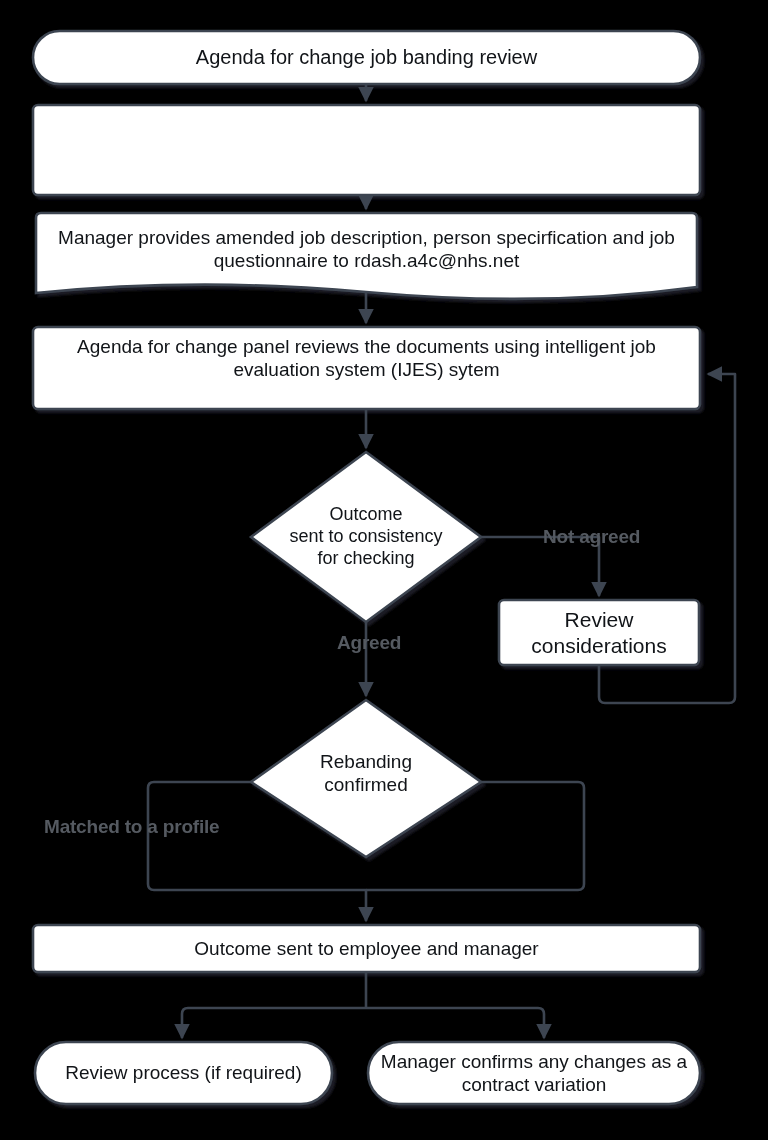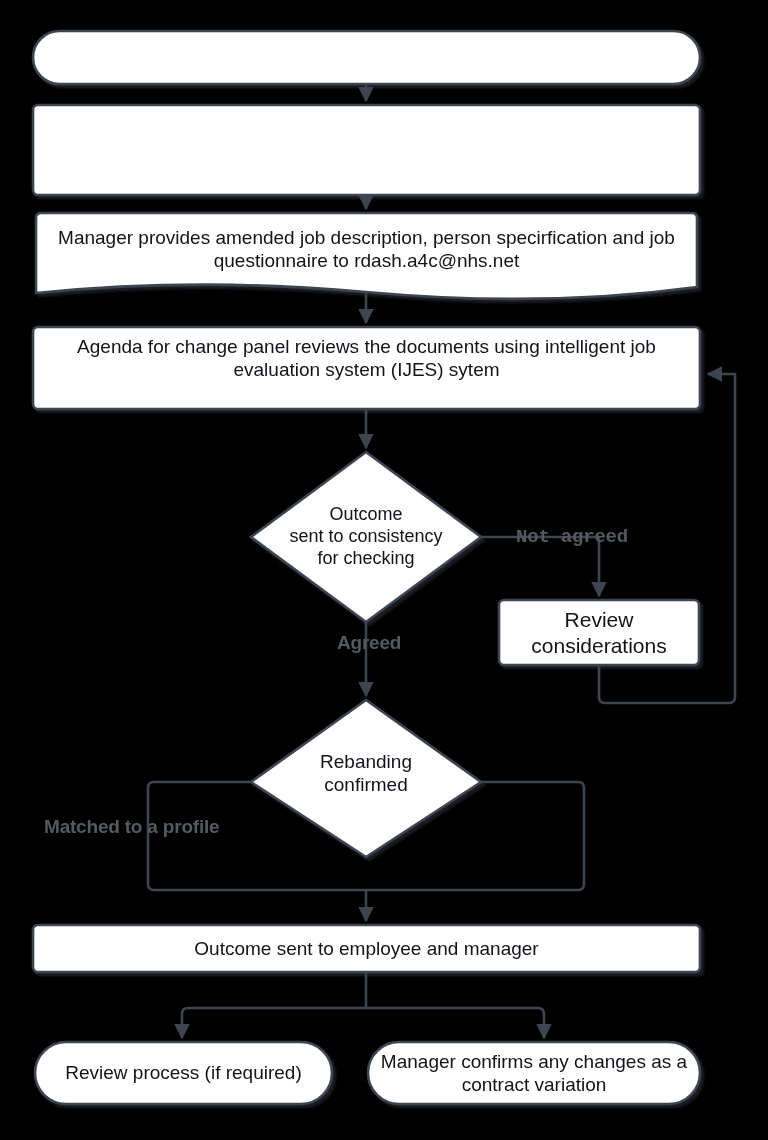--- a/index.html
+++ b/index.html
@@ -78,20 +78,21 @@
       <path d="M 366 622 L 366 696" marker-end="url(#arrow)"></path>
       <path d="M 599 665 L 599 697 Q 599 703 605 703 L 729 703 Q 735 703 735 697 L 735 374 L 708 374" marker-end="url(#arrow)"></path>
       <path d="M 251 782 L 154 782 Q 148 782 148 788 L 148 884 Q 148 890 154 890 L 366 890 L 366 921" marker-end="url(#arrow)"></path>
       <path d="M 481 782 L 578 782 Q 584 782 584 788 L 584 884 Q 584 890 578 890 L 366 890"></path>
       <path d="M 366 972 L 366 1008"></path>
       <path d="M 366 1008 L 188 1008 Q 182 1008 182 1014 L 182 1038" marker-end="url(#arrow)"></path>
       <path d="M 366 1008 L 538 1008 Q 544 1008 544 1014 L 544 1038" marker-end="url(#arrow)"></path>
     </g>
   </svg>
 
+  <div class="node-label" style="left:33px;top:31px;width:667px;height:53px;font-size:20px;">Agenda for change job banding review</div>
 
 
   <div class="node-label" style="left:43px;top:215px;width:647px;height:68px;font-size:19px;">Manager provides amended job description, person specirfication and job questionnaire to rdash.a4c@nhs.net</div>
 
   <div class="node-label" style="left:43px;top:327px;width:647px;height:62px;font-size:19px;">Agenda for change panel reviews the documents using intelligent job evaluation system (IJES) sytem</div>
 
   <div class="node-label" style="left:256px;top:492px;width:220px;height:90px;font-size:18px;">Outcome
 sent to consistency
 for checking</div>
 
@@ -99,20 +100,20 @@
 
   <div class="node-label" style="left:266px;top:742px;width:200px;height:62px;font-size:19px;">Rebanding
 confirmed</div>
 
   <div class="node-label" style="left:43px;top:925px;width:647px;height:47px;font-size:19px;">Outcome sent to employee and manager</div>
 
   <div class="node-label" style="left:45px;top:1042px;width:277px;height:62px;font-size:19px;">Review process (if required)</div>
 
   <div class="node-label" style="left:378px;top:1042px;width:312px;height:62px;font-size:19px;">Manager confirms any changes as a contract variation</div>
 
-  <div class="edge-label" style="left:516px;top:522px;height:30px;font-size:19px;font-family:Liberation Mono, monospace;">Not agreed</div>
+  <div class="edge-label" style="left:543px;top:522px;height:30px;font-size:19px;">Not agreed</div>
 
   <div class="edge-label" style="left:325px;top:628px;height:30px;font-size:19px;margin-left:12px;">Agreed</div>
 
   <div class="edge-label" style="left:44px;top:812px;height:30px;font-size:19px;">Matched to a profile</div>
 
 
 </div>
 
 </body></html>

